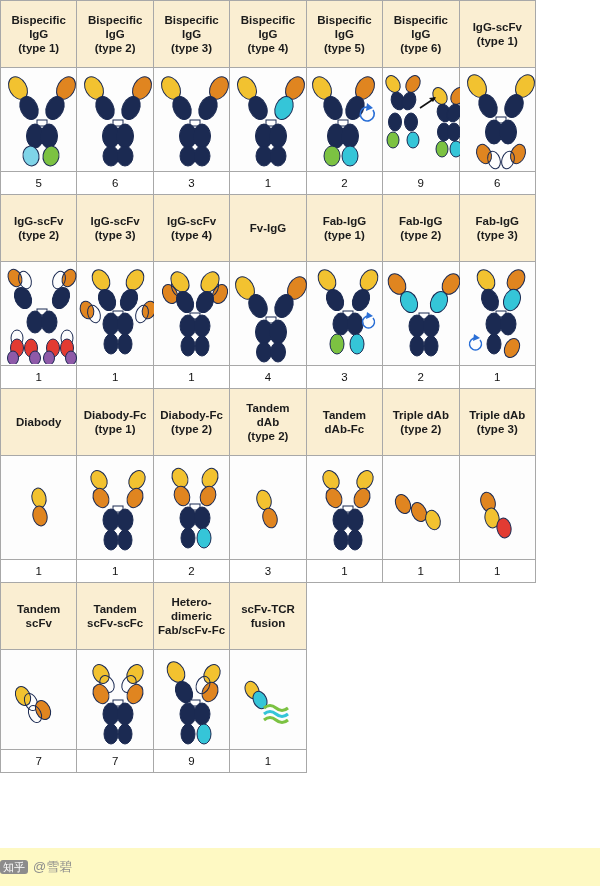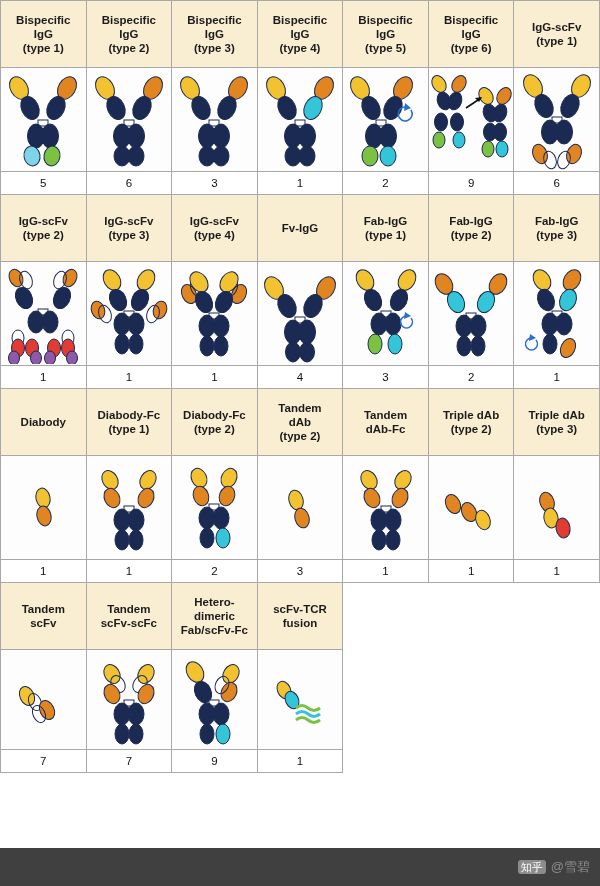--- a/index.html
+++ b/index.html
@@ -4,21 +4,21 @@
 <style>
   html,body{margin:0;padding:0;}
   body{
     width:600px;height:886px;
     background:#ffffff;
     font-family:"Liberation Sans", sans-serif;
     position:relative;
     overflow:hidden;
   }
   #grid{
-    width:600px;
+    width:536px;
     border-collapse:collapse;
     table-layout:fixed;
   }
   #grid td{
     border:1px solid #a8a8a8;
     padding:0;
     vertical-align:middle;
   }
   .hdr{
     background:#faeed2;
@@ -44,24 +44,23 @@
     color:#111;
     height:22px;
   }
   .empty{border:none !important;background:#ffffff;}
   .fig svg{display:block;margin:0 auto;}
   .footer{
     position:absolute;
     left:0;bottom:0;
     width:600px;
     height:38px;
-    background:#404040;
+    background:#fef9c3;
     display:flex;
     align-items:center;
-    justify-content:flex-end;
     padding-right:10px;
     box-sizing:border-box;
   }
   .wm{
     display:flex;align-items:center;gap:5px;
     color:#8c8c8c;font-size:13px;
   }
   .wm .zh{
     background:#8c8c8c;color:#fff;border-radius:3px;
     font-size:11px;padding:1px 3px;line-height:1.1;

